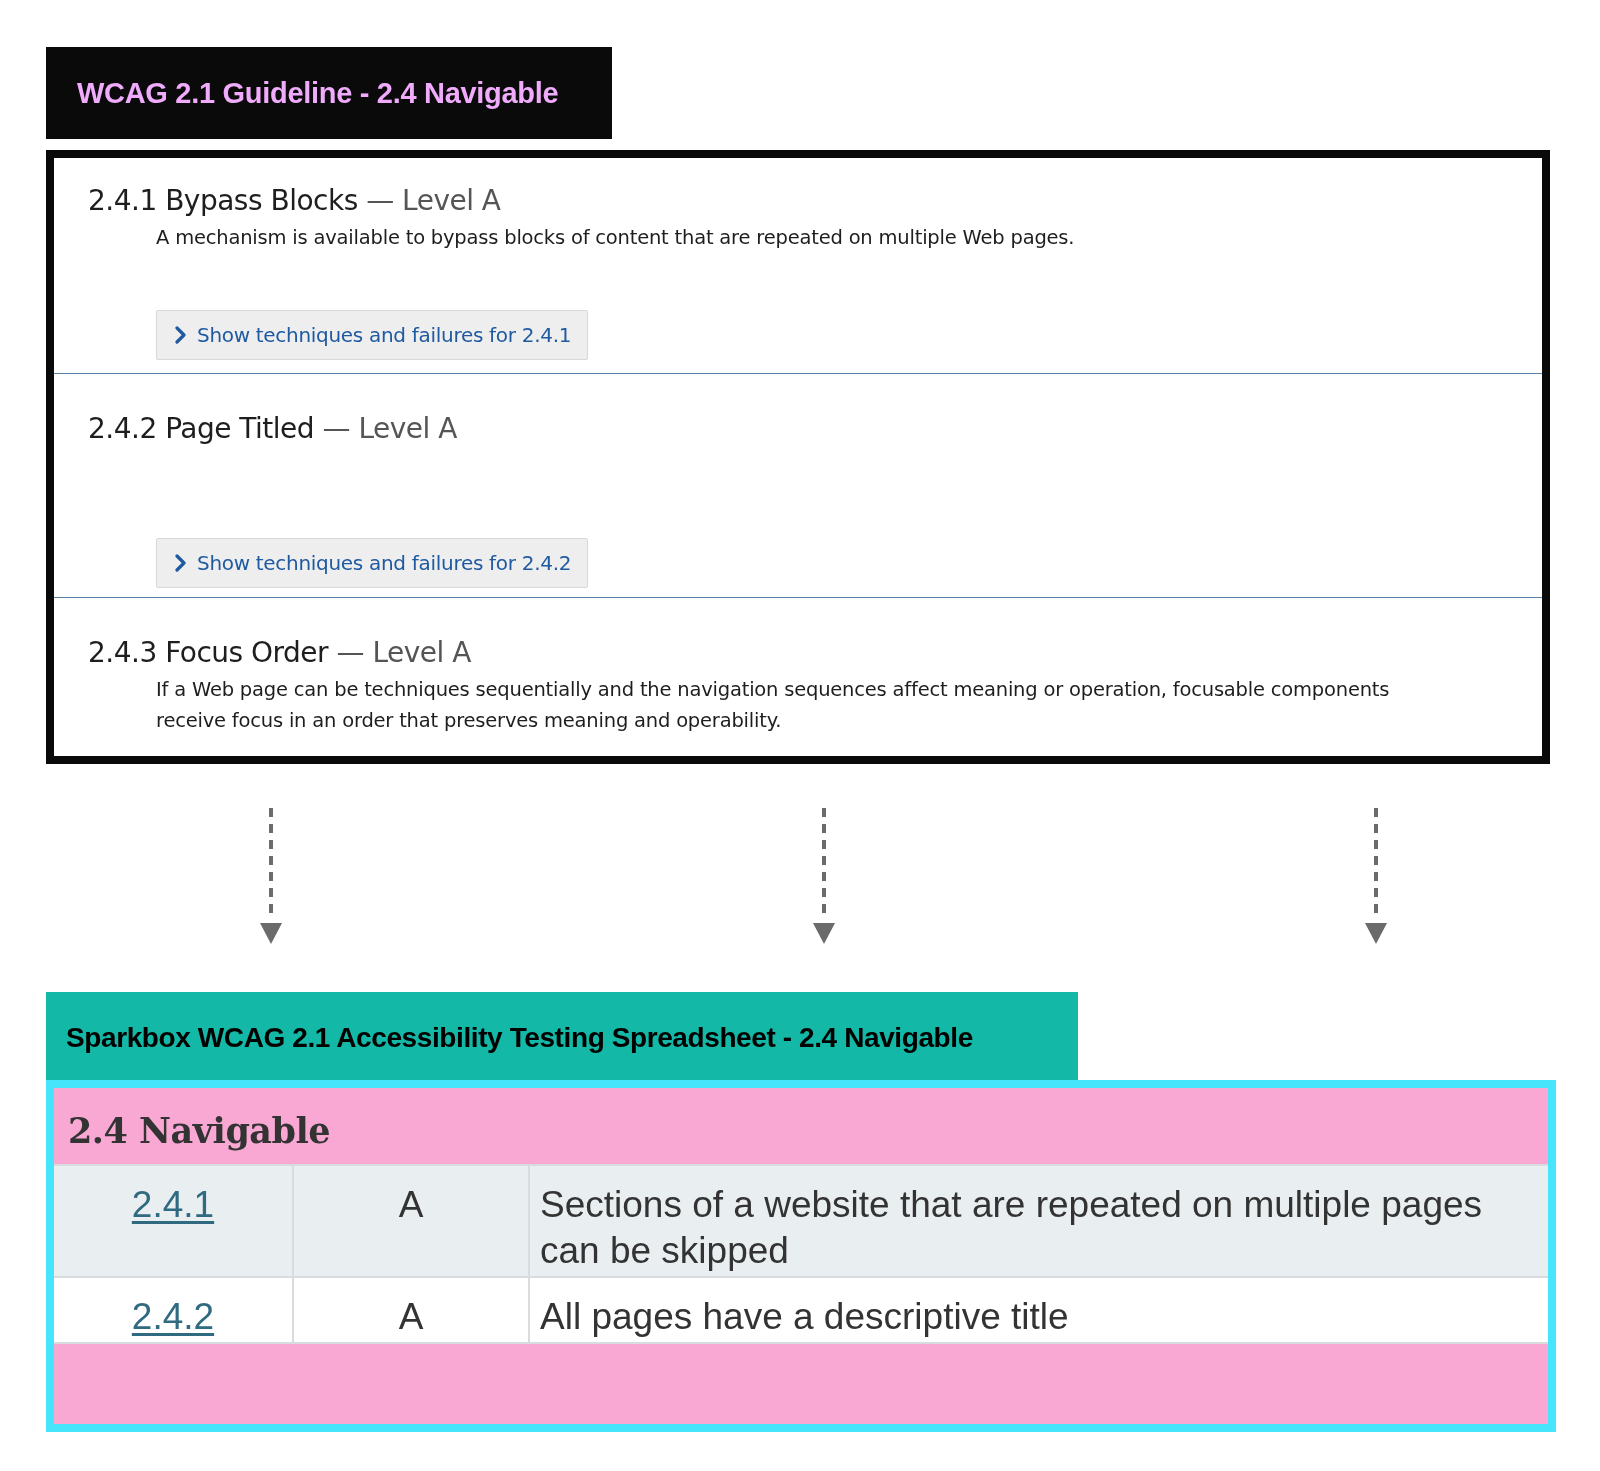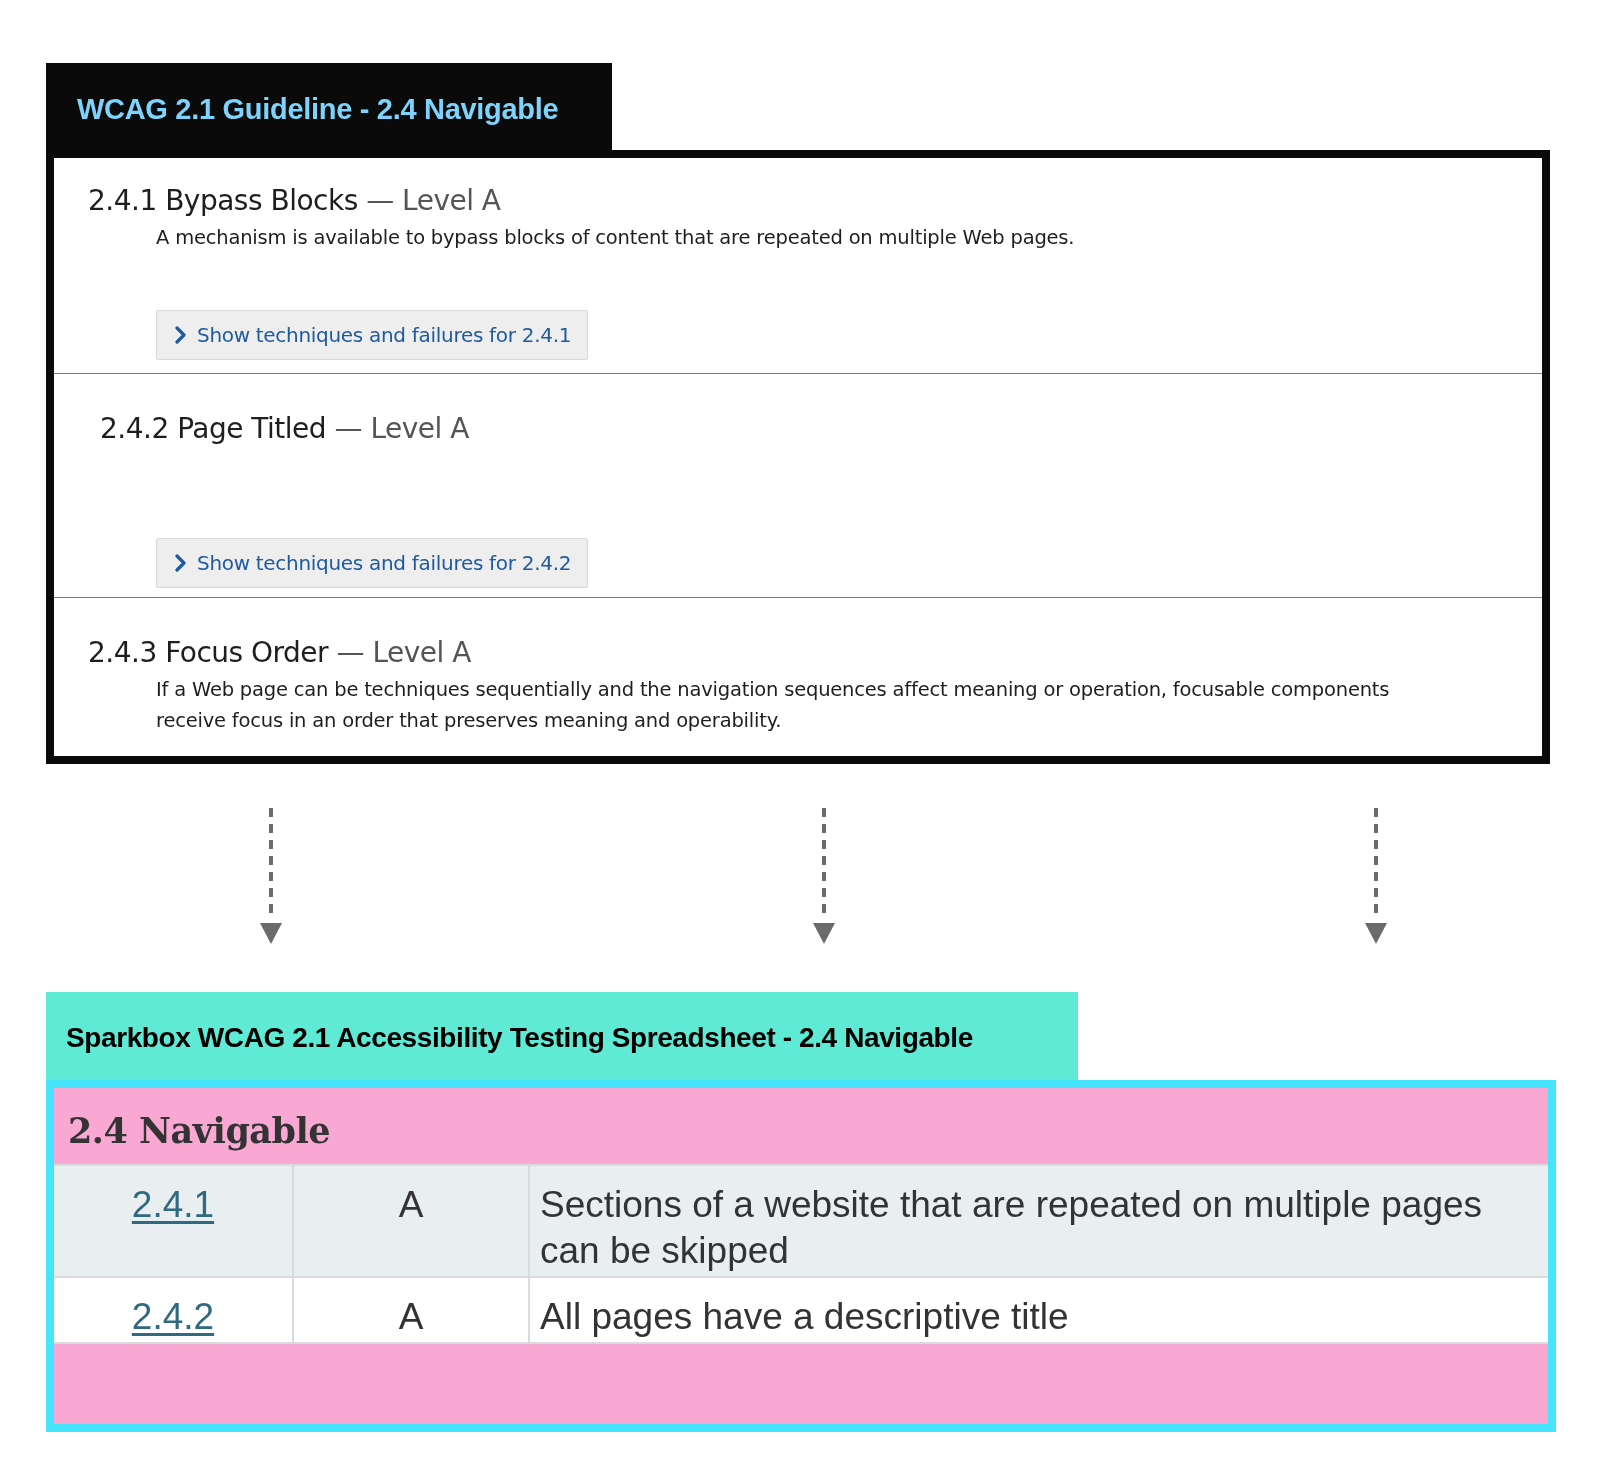--- a/index.html
+++ b/index.html
@@ -1,21 +1,21 @@
 <!DOCTYPE html>
 <html><head>
 <meta charset="utf-8">
 <style>
   html, body { margin: 0; padding: 0; background: #ffffff; }
   body { width: 1600px; height: 1471px; position: relative; overflow: hidden; font-family: "DejaVu Sans", sans-serif; }
 
   
   .top-tab {
-    position: absolute; left: 46px; top: 63px; width: 566px; height: 92px;
-    background: #0a0a0a; color: #7dd3fc;
+    position: absolute; left: 46px; top: 47px; width: 566px; height: 92px;
+    background: #0a0a0a; color: #f0abfc;
     font-family: "Liberation Sans", sans-serif; font-weight: bold; font-size: 29px;
     box-sizing: border-box; padding: 30px 0 0 31px; letter-spacing: -0.3px;
   }
   .top-box {
     position: absolute; left: 46px; top: 150px; width: 1504px; height: 614px;
     border: 8px solid #0a0a0a; box-sizing: border-box; background: #fff; overflow: hidden;
   }
   .sc {
     position: relative; border-bottom: 1.5px solid #5a7fa8; box-sizing: border-box;
   }
@@ -38,21 +38,21 @@
     display: flex; align-items: center; padding-left: 18px; cursor: pointer; margin-top: 39px;
   }
   .tech-btn svg { margin-right: 10px; flex: none; }
 
   
   .arrow { position: absolute; top: 808px; width: 24px; height: 138px; }
 
   
   .bottom-tab {
     position: absolute; left: 46px; top: 992px; width: 1032px; height: 96px;
-    background: #5eead4; color: #000;
+    background: #14b8a6; color: #000;
     font-family: "Liberation Sans", sans-serif; font-weight: bold; font-size: 28px;
     box-sizing: border-box; padding: 30px 0 0 20px; letter-spacing: -0.4px;
   }
   .bottom-box {
     position: absolute; left: 46px; top: 1080px; width: 1510px; height: 352px;
     border: 8px solid #46e5fc; box-sizing: border-box; background: #f9a8d4; overflow: hidden;
   }
   .sheet-title {
     height: 76px; box-sizing: border-box; padding: 22px 0 0 14px;
     font-family: "DejaVu Serif", serif; font-weight: bold; font-size: 35px; color: #333;
@@ -85,21 +85,21 @@
     <div class="sc-desc" style="top:64px;">A mechanism is available to bypass blocks of content that are repeated on multiple Web pages.</div>
     <div class="tech-btn" style="top:113px;">
       <svg width="12" height="18" viewBox="0 0 12 18">
           <path d="M2 2 L9 9 L2 16" fill="none" stroke="#1f5aa0" stroke-width="3.2" stroke-linecap="round" stroke-linejoin="round"></path>
         </svg>
       <span>Show techniques and failures for 2.4.1</span>
     </div>
   </div>
 
   <div class="sc s2">
-    <div class="sc-title" style="top:38px;margin-left:12px;">
+    <div class="sc-title" style="top:38px;">
       <span>2.4.2 Page Titled</span><span class="sc-level"> — Level A</span>
     </div>
     <div class="tech-btn" style="top:125px;">
       <svg width="12" height="18" viewBox="0 0 12 18">
           <path d="M2 2 L9 9 L2 16" fill="none" stroke="#1f5aa0" stroke-width="3.2" stroke-linecap="round" stroke-linejoin="round"></path>
         </svg>
       <span>Show techniques and failures for 2.4.2</span>
     </div>
   </div>
 

